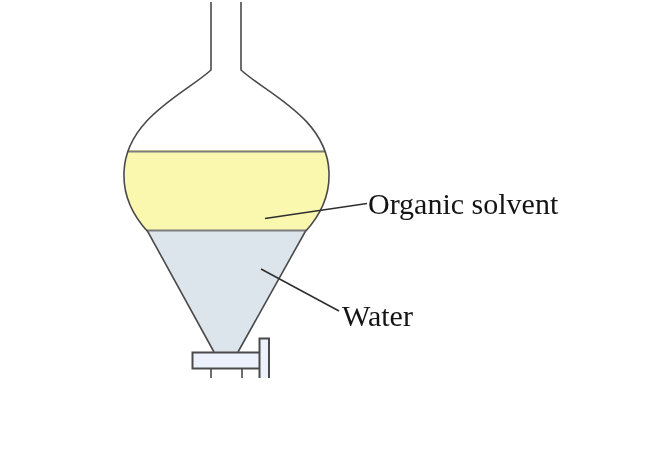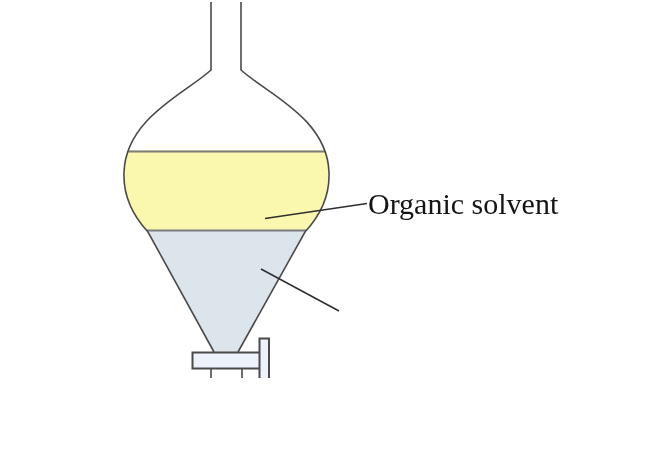--- a/index.html
+++ b/index.html
@@ -71,14 +71,15 @@
 
     <line x1="211" y1="368.5" x2="211" y2="450.5" stroke-width="1.6" stroke="#4A4A4A"></line>
     <line x1="242" y1="368.5" x2="242" y2="422" stroke-width="1.6" stroke="#4A4A4A"></line>
 
     <line x1="265" y1="218.5" x2="367" y2="203.5" stroke-width="1.5" stroke="#2E2E2E"></line>
     <line x1="261" y1="269" x2="339" y2="311" stroke-width="1.5" stroke="#2E2E2E"></line>
   </svg>
 
   <div class="layer-label label-organic">Organic solvent</div>
 
+  <div class="layer-label label-water">Water</div>
 
 </div>
 
 </body></html>

